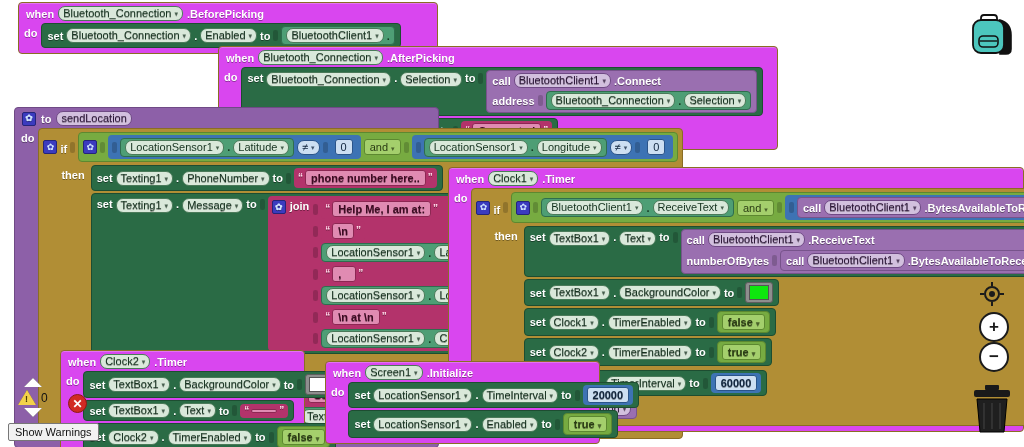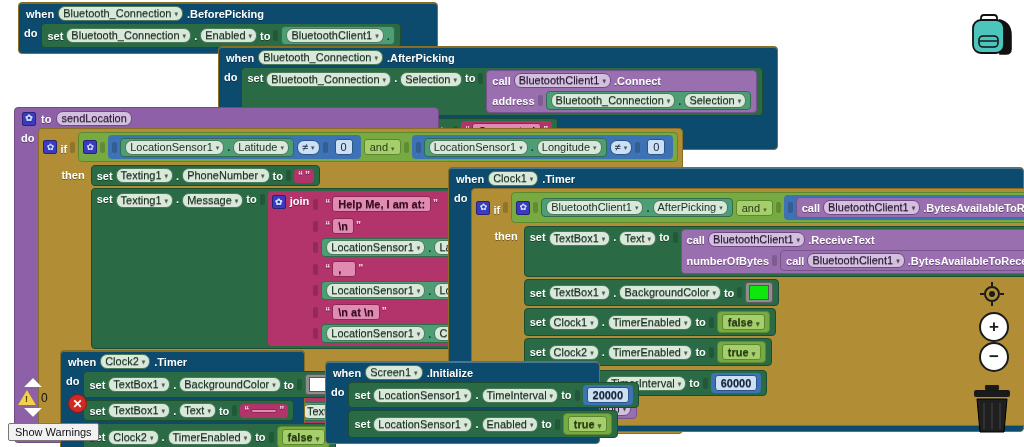--- a/index.html
+++ b/index.html
@@ -6,21 +6,21 @@
   body{width:1024px;height:447px;position:relative;overflow:hidden;
        font-family:"Liberation Sans",sans-serif;font-size:11px;
        -webkit-font-smoothing:none;}
   #canvas{position:absolute;left:0;top:0;width:1024px;height:447px;background:#ffffff;}
 
   
   .blk{position:absolute;box-sizing:border-box;}
   .row{display:flex;align-items:center;gap:3px;white-space:nowrap;}
 
   
-  .event{background:#0c4a6e;border:1px solid #8a6d25;border-radius:4px;
+  .event{background:#d946ef;border:1px solid #8a6d25;border-radius:4px;
          box-shadow:inset 0 1px 0 rgba(255,255,255,.25);}
   .event .hdr{display:flex;align-items:center;gap:4px;padding:3px 6px 2px 7px;color:#fff;
               text-shadow:0 1px 0 rgba(0,0,0,.35);font-weight:bold;font-size:11px;}
   .event .body{display:flex;gap:4px;padding:0 5px 5px 5px;}
   .event .kw{color:#fff;font-weight:bold;text-shadow:0 1px 0 rgba(0,0,0,.35);
              padding-top:4px;font-size:11px;}
   .stackcol{display:flex;flex-direction:column;gap:0px;}
 
   
   .proc{background:#8d60a8;border:1px solid #6f4a85;border-radius:4px;}
@@ -290,20 +290,21 @@
                 </span>
               <span class="dot">.</span>
               <span class="pill">
                   <span>PhoneNumber</span>
                   <span class="caret">▾</span>
                 </span>
               <span>to</span>
               <span class="plug"></span>
               <span class="text">
                 <span class="quote">“</span>
+                <span class="textval">phone number here..</span>
                 <span class="quote">”</span>
               </span>
             </div>
 
             <div class="setter" style="align-items:flex-start;margin-top:2px;width:fit-content;">
               <span style="padding-top:2px">set</span>
               <span class="pill" style="margin-top:2px">
                   <span>Texting1</span>
                   <span class="caret">▾</span>
                 </span>
@@ -473,21 +474,21 @@
           <div class="logic">
             <span class="gear">✿</span>
             <span class="plug"></span>
             <span class="getter">
               <span class="pill">
                   <span>BluetoothClient1</span>
                   <span class="caret">▾</span>
                 </span>
               <span class="lbl dk">.</span>
               <span class="pill">
-                  <span>AfterPicking</span>
+                  <span>ReceiveText</span>
                   <span class="caret">▾</span>
                 </span>
             </span>
             <span class="logicval"><span>and</span> <span class="caret">▾</span></span>
             <span class="plug"></span>
             <span class="math">
               <span class="plug"></span>
               <span class="call">
                 <span>call</span>
                 <span class="pill lt">

